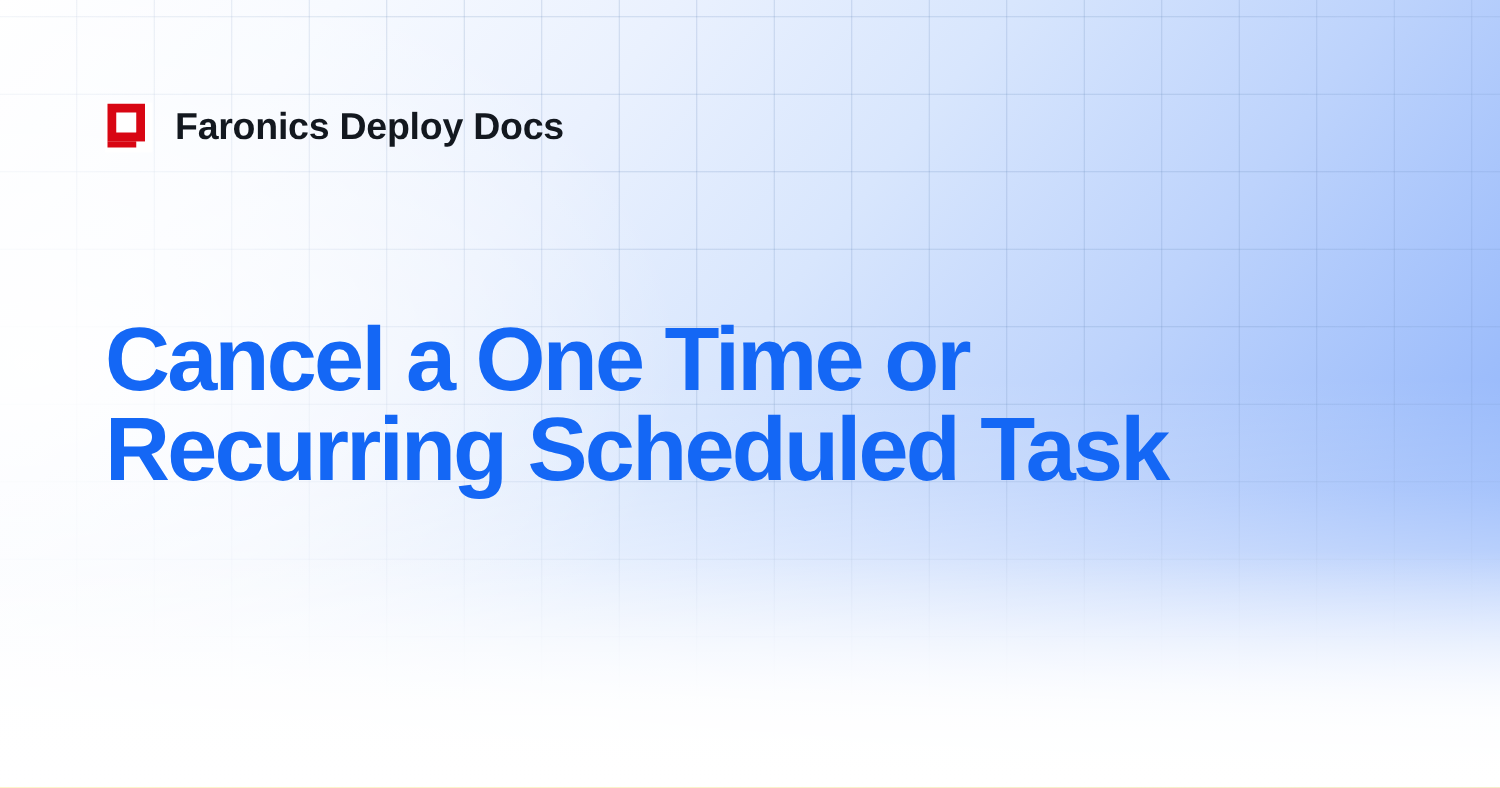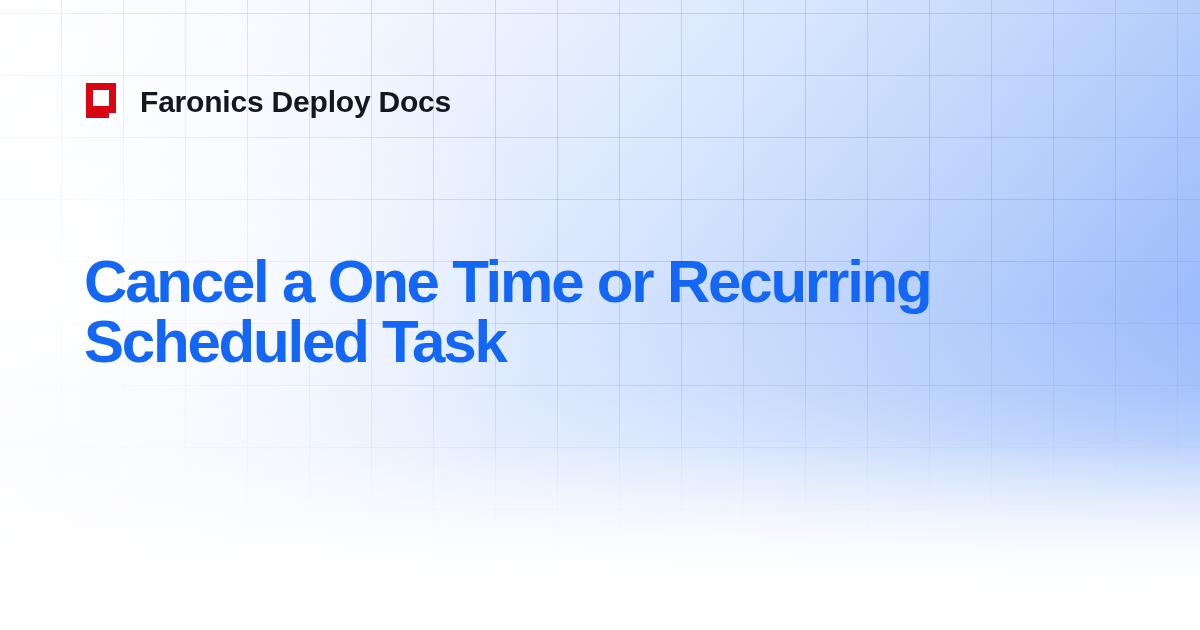--- a/index.html
+++ b/index.html
@@ -113,21 +113,21 @@
   }
 
   
   .headline {
     position: absolute;
     left: 84px;
     top: 252px;
     width: 900px;
     z-index: 5;
     color: #1467f5;
-    font-size: 60px;
+    font-size: 72px;
     font-weight: bold;
     line-height: 1.0;
     letter-spacing: -2.2px;
     white-space: pre-wrap;
     word-break: normal;
   }
 </style>
 </head>
 <body>
 

